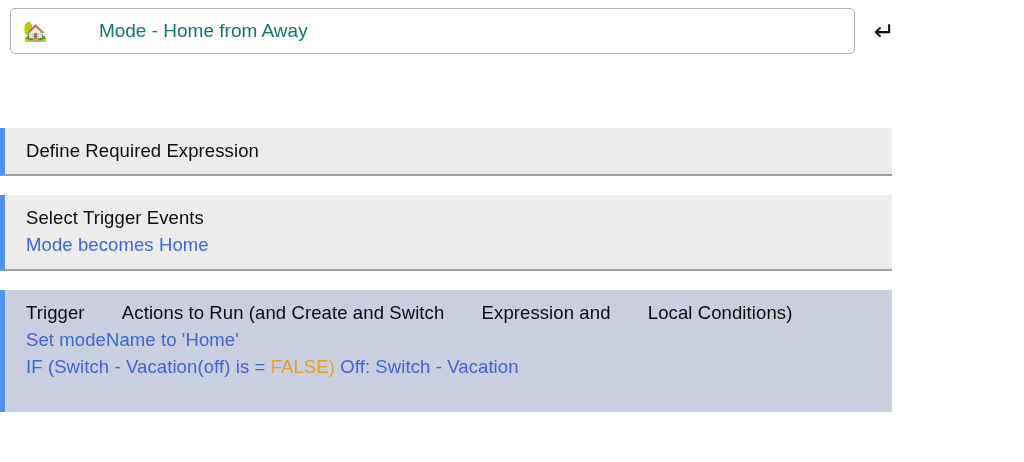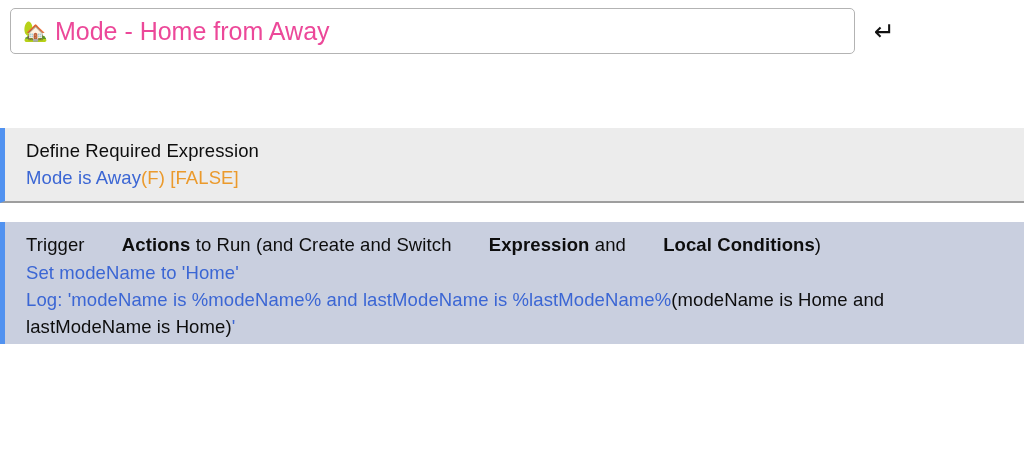--- a/index.html
+++ b/index.html
@@ -38,22 +38,23 @@
     white-space: nowrap;
     overflow: hidden;
   }
   .name-emoji {
     font-size: 20px;
     line-height: 1;
     margin-right: 7px;
     display: inline-block;
   }
   .name-text {
-    font-size: 25px;
-    color: #ec4899;
+    font-size: 19px;
+    color: #0f766e;
+    margin-left: 44px;
   }
   .enter-key {
     margin-left: 19px;
     font-size: 25px;
     color: #111111;
     line-height: 1;
     font-family: "DejaVu Sans", sans-serif;
     cursor: pointer;
   }
 
@@ -61,33 +62,33 @@
   .cards {
     margin-top: 76px;
   }
   .card {
     position: relative;
     box-sizing: border-box;
     border-left: 5px solid #5192f0;
     border-bottom: 2px solid #9e9e9e;
     padding: 9px 12px 10px 21px;
     margin-bottom: 19px;
-    width: 1024px;
+    width: 892px;
   }
   .card.gray   { background: #ececec; }
   .card.bluegray { background: #c9cfdf; }
   .card.last { margin-bottom: 0; border-bottom: none; }
 
   .card-title {
     font-size: 18.5px;
     color: #0d0d0d;
     line-height: 1.47;
     letter-spacing: .1px;
   }
-  .card-title b { font-weight: bold; margin-left: 32px; }
+  .card-title b { font-weight: normal; margin-left: 32px; }
 
   .card-line {
     font-size: 18.5px;
     line-height: 1.47;
     color: #3b66d4;
     letter-spacing: .1px;
   }
   .blue   { color: #3b66d4; }
   .orange { color: #eb9a2c; }
   .black  { color: #0d0d0d; }
@@ -106,37 +107,37 @@
     <span class="name-emoji">🏡</span>
     <span class="name-text">Mode - Home from Away</span>
   </div>
   <span class="enter-key">↵</span>
 </div>
 
 <div class="cards">
 
   <div class="card gray">
     <div class="card-title">Define Required Expression</div>
+  </div>
+
+  <div class="card gray">
+    <div class="card-title">Select Trigger Events</div>
     <div class="card-line">
-      <span class="blue">Mode is Away</span><span class="orange">(F)</span><span class="black"> </span><span class="orange">[FALSE]</span>
+      <span class="blue">Mode becomes Home</span>
     </div>
   </div>
-
 
   <div class="card bluegray last clip">
     <div class="card-title">
       <span>Trigger </span><b>Actions</b><span> to Run (and Create and Switch </span><b>Expression</b><span> and </span><b>Local Conditions</b><span>)</span>
     </div>
 
     <div class="card-line">
       <span class="blue">Set modeName to 'Home'</span>
     </div>
 
-    <div class="card-line">
-      <span class="blue">Log: 'modeName is %modeName% and lastModeName is %lastModeName%</span><span class="black">(modeName is Home and lastModeName is Home)</span><span class="blue">'</span>
-    </div>
 
     <div class="card-line">
       <span class="blue">IF (Switch - Vacation(off) is = </span><span class="orange">FALSE)</span><span class="blue"> Off: Switch - Vacation</span>
     </div>
   </div>
 
 </div>
 
 </body></html>

